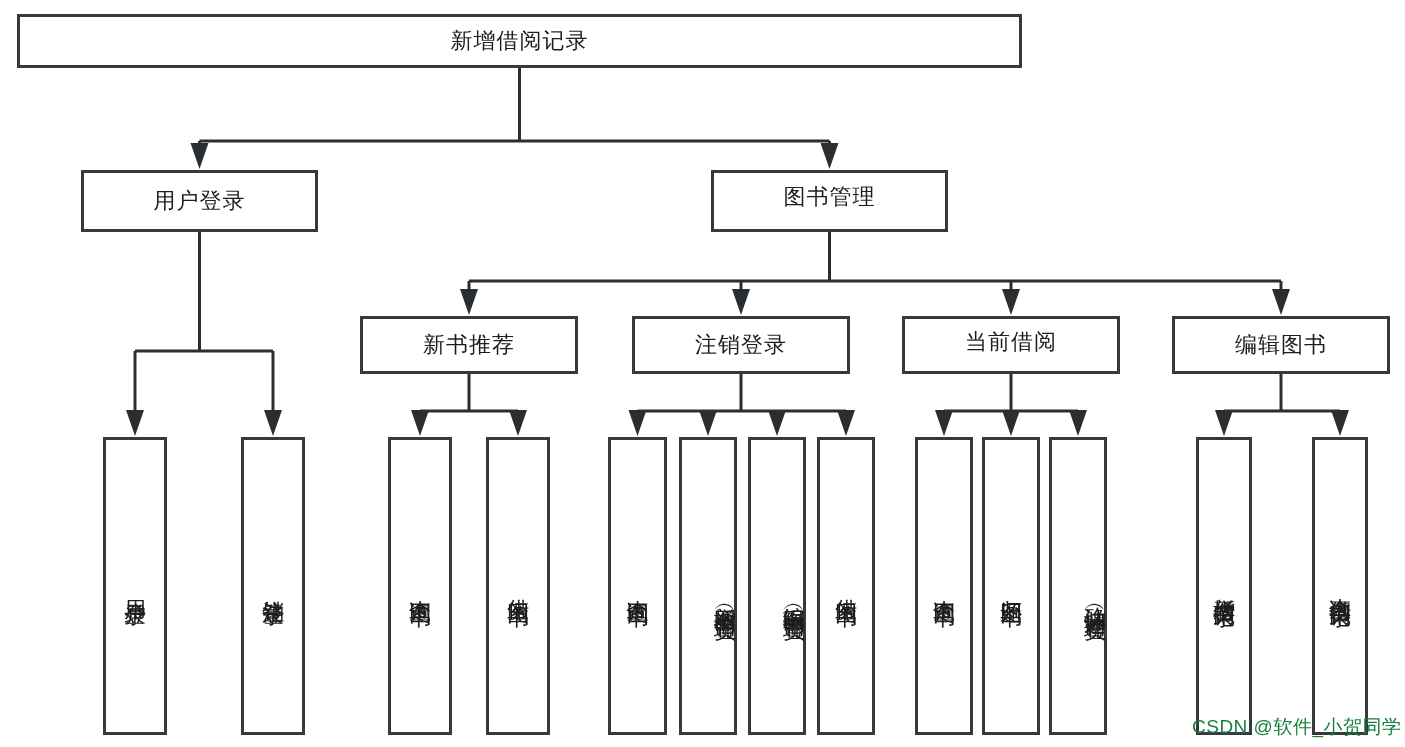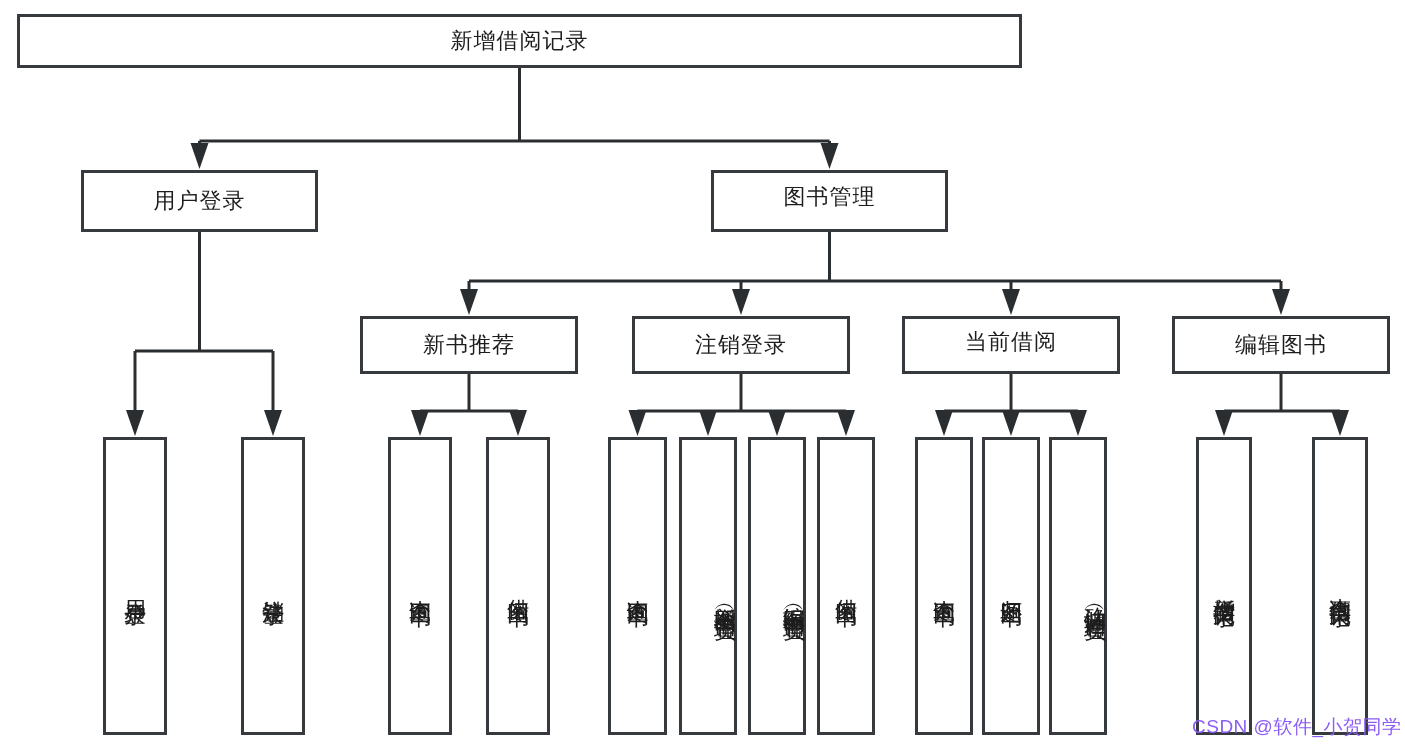--- a/index.html
+++ b/index.html
@@ -59,21 +59,21 @@
     line-height: 1.12;
     writing-mode: vertical-rl;
     text-orientation: upright;
     letter-spacing: 2px;
     white-space: nowrap;
     pointer-events: none;
   }
   .node-label-v.center { align-items: center; }
   .watermark {
     position: absolute;
-    color: #8b5cf6;
+    color: #15803d;
     font-size: 19px;
     letter-spacing: 0.5px;
     white-space: nowrap;
     pointer-events: none;
   }
 </style>
 </head>
 <body>
 
 <div id="stage">

